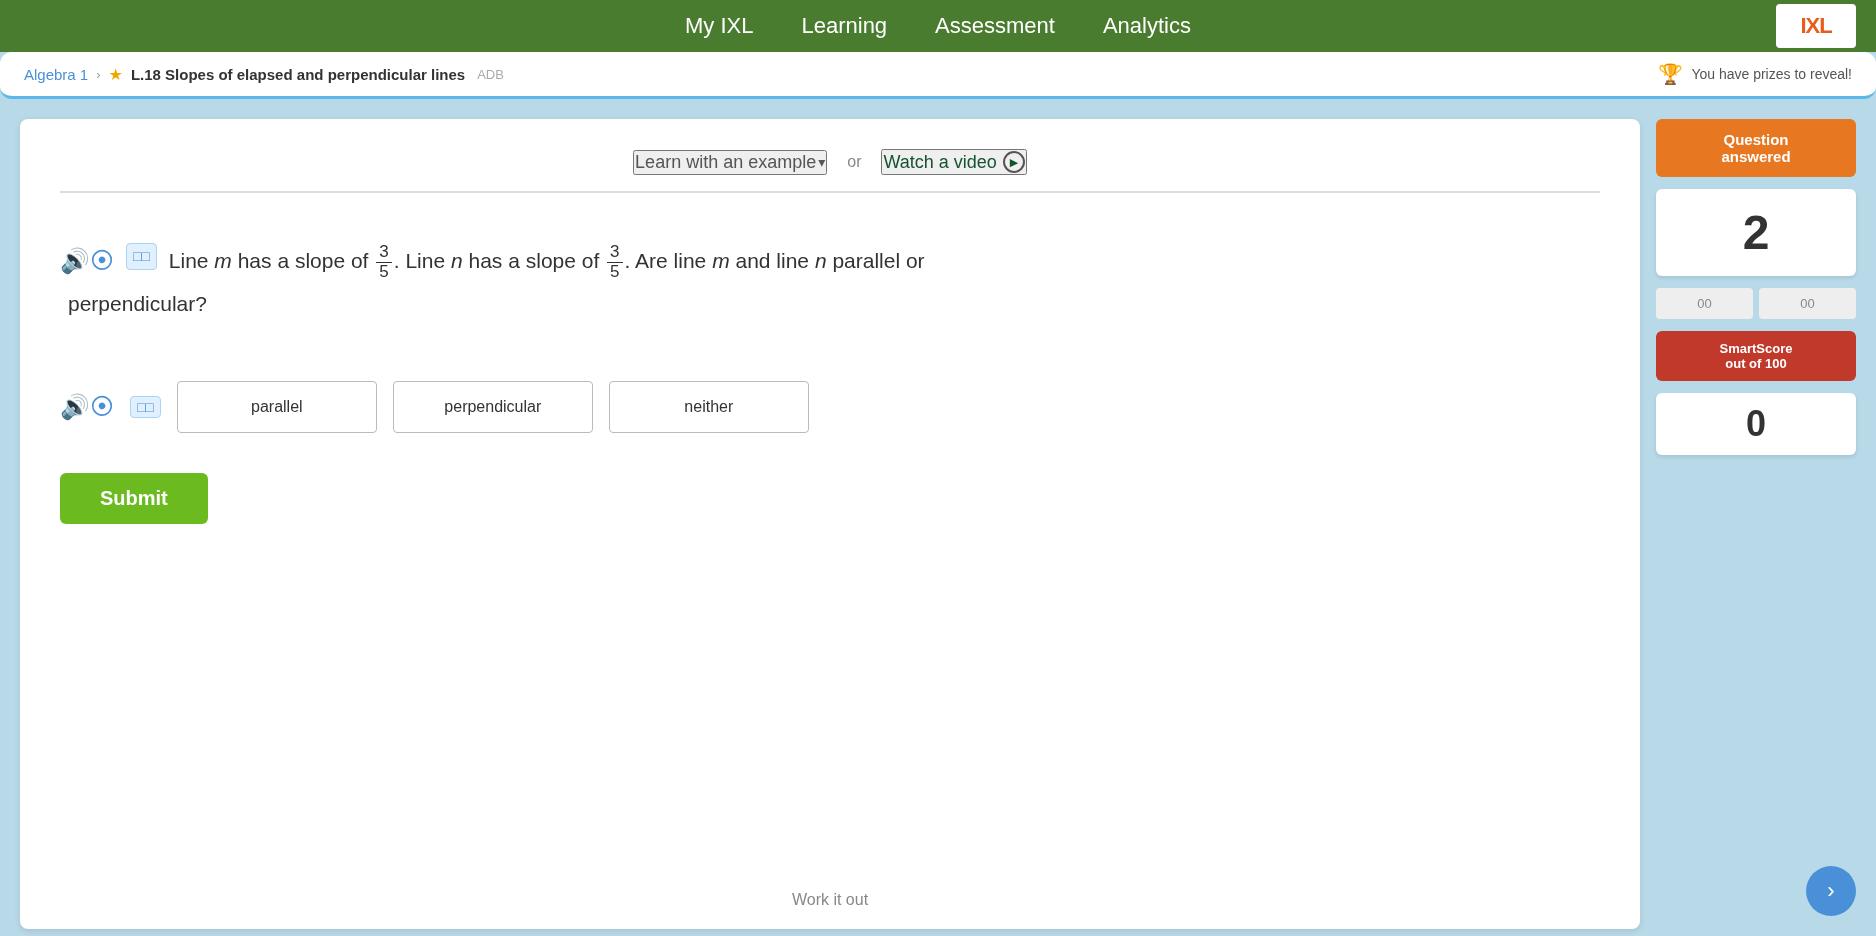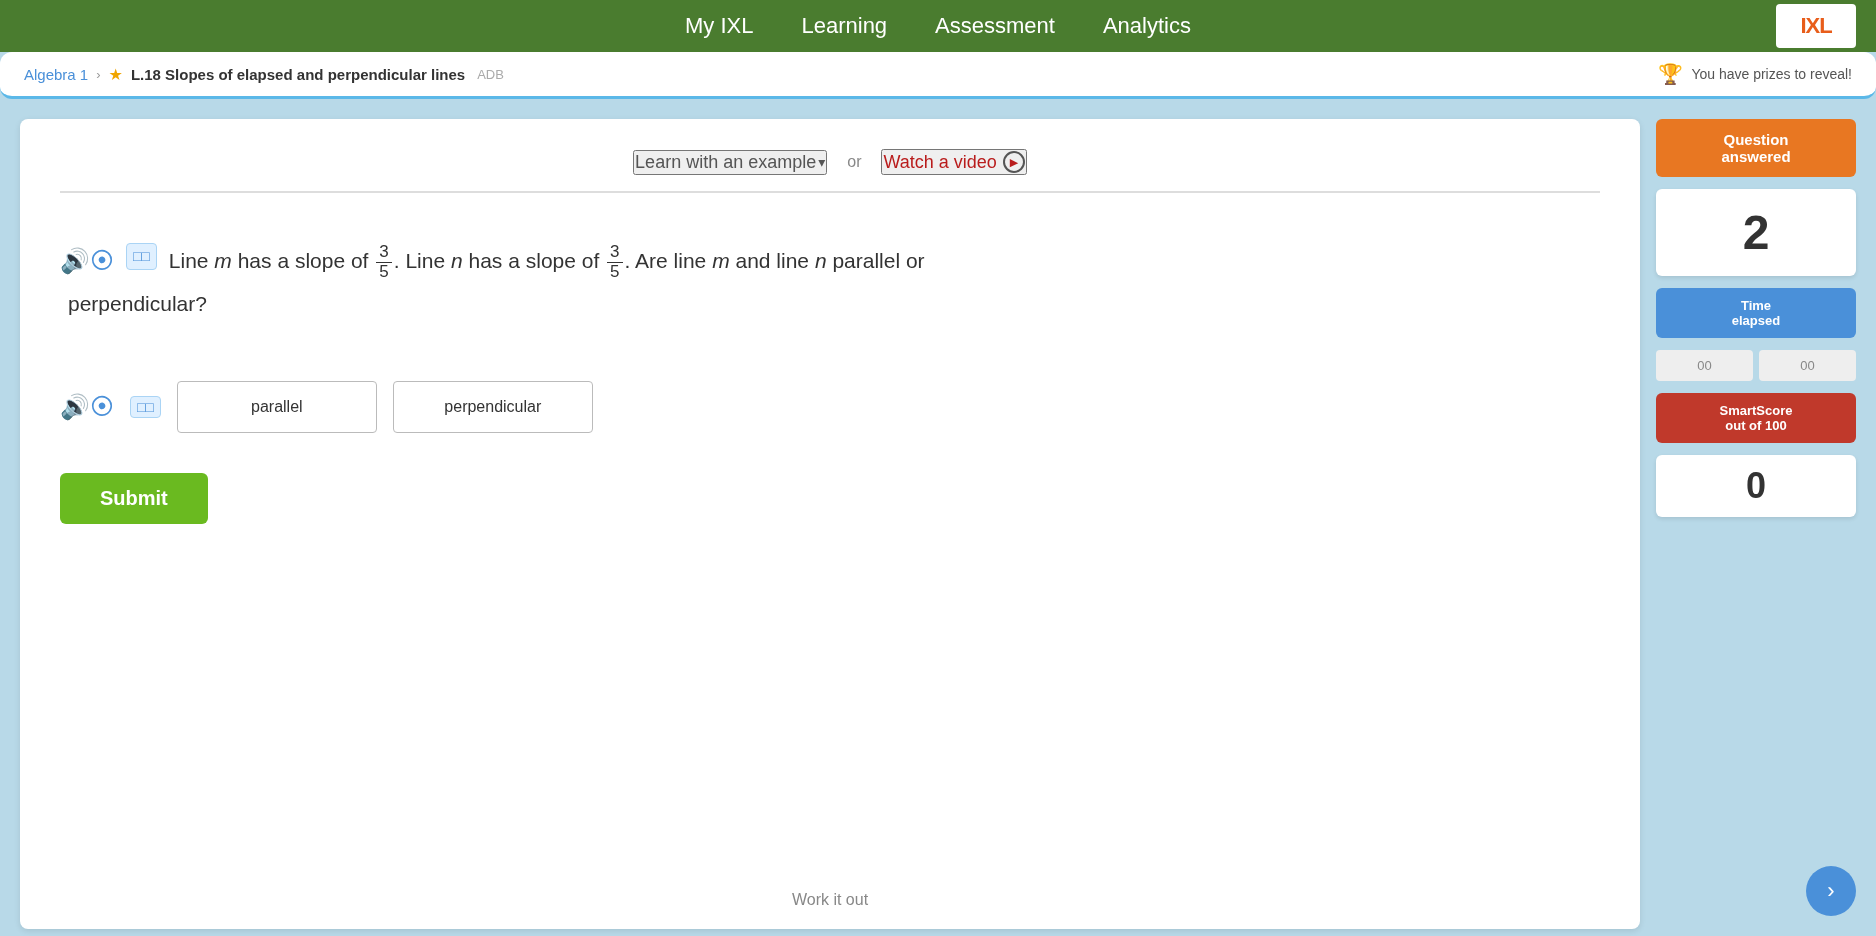--- a/index.html
+++ b/index.html
@@ -135,21 +135,21 @@
       gap: 2px;
     }
     .learn-example-btn .chevron {
       font-size: 14px;
     }
     .or-text {
       color: #888;
       font-size: 16px;
     }
     .watch-video-btn {
-      color: #b91c1c;
+      color: #14532d;
       font-size: 18px;
       cursor: pointer;
       display: flex;
       align-items: center;
       gap: 6px;
     }
     .play-circle {
       width: 22px;
       height: 22px;
       border: 2px solid #555;
@@ -418,41 +418,39 @@
       <div class="question-text" style="margin-top:6px; margin-left: 8px; font-size:21px;">
         perpendicular?
       </div>
     </div>
 
     <div class="answer-row">
       <span class="sound-icon">🔊⦿</span>
       <span class="translate-icon">□□</span>
       <button class="answer-btn">parallel</button>
       <button class="answer-btn">perpendicular</button>
+      <button class="answer-btn">neither</button>
     </div>
 
     <div class="submit-row">
       <button class="submit-btn">Submit</button>
     </div>
 
     <div style="position:absolute;bottom:20px;left:50%;transform:translateX(-50%);">
       <span class="work-it-out">Work it out</span>
     </div>
 
   </div>
 
   <div class="right-sidebar">
     <div class="sidebar-top-btn">
       <span>Question<br>answered</span>
     </div>
     <div class="question-number-box">
       <span>2</span>
-    </div>
-    <div class="time-elapsed-btn">
-      <span>Time<br>elapsed</span>
     </div>
     <div class="score-row">
       <div class="score-box">
         <span>00</span>
       </div>
       <div class="score-box">
         <span>00</span>
       </div>
     </div>
     <div class="smart-score-btn">

